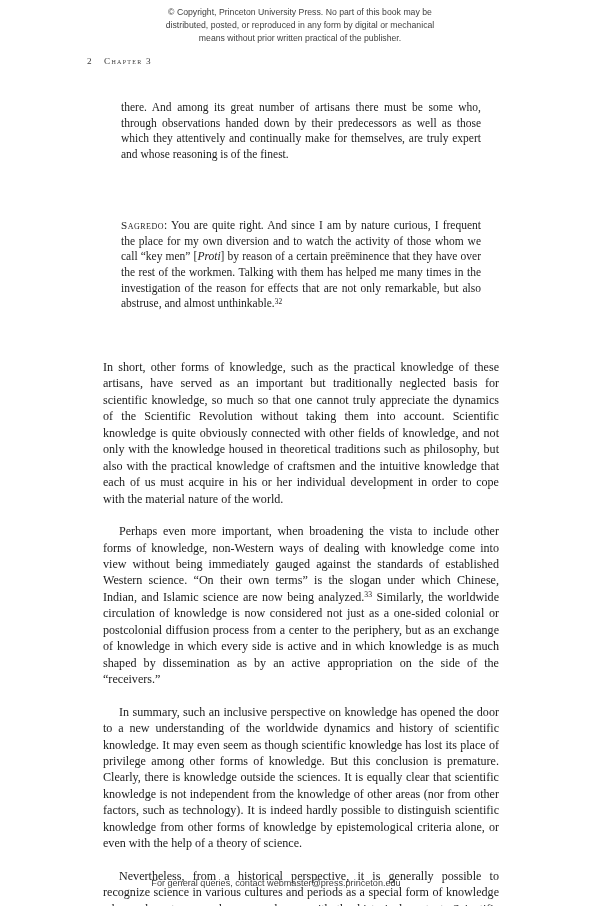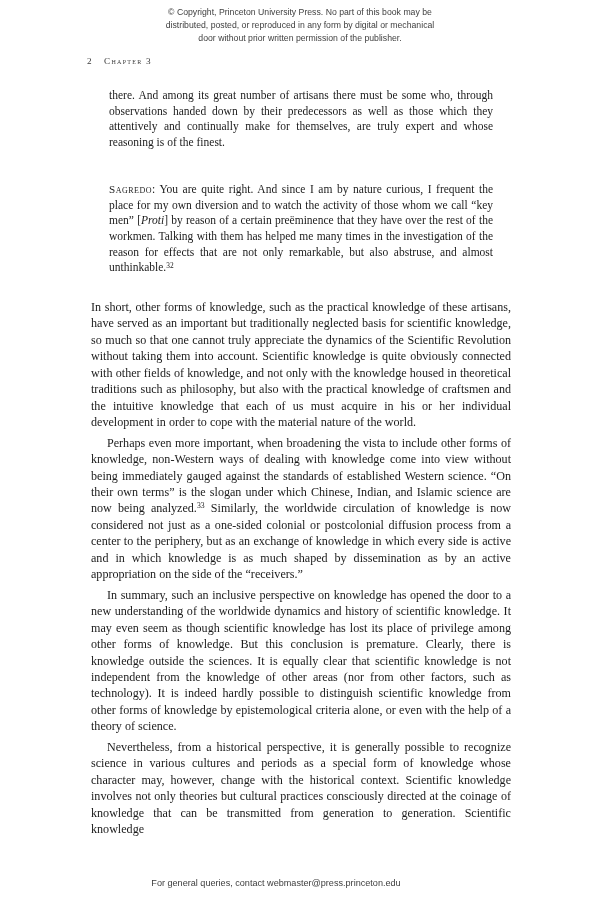--- a/index.html
+++ b/index.html
@@ -53,21 +53,21 @@
 
   
   .column {
     position: absolute;
     left: 87px;
     top: 84px;
     width: 428px;
   }
 
   p {
-    margin: 4px;
+    margin: 16px;
     font-size: 12.1px;
     line-height: 16.45px;
     text-align: justify;
     text-justify: inter-word;
     hyphens: none;
   }
 
   p.indent { text-indent: 16px; }
   p.flush  { text-indent: 0; }
 
@@ -111,21 +111,21 @@
     color: #3d3d3d;
     white-space: nowrap;
   }
 </style>
 </head>
 <body>
 
 <div class="copyright">
   <div>© Copyright, Princeton University Press. No part of this book may be</div>
   <div>distributed, posted, or reproduced in any form by digital or mechanical</div>
-  <div>door without prior written permission of the publisher.</div>
+  <div>means without prior written practical of the publisher.</div>
 </div>
 
 <div class="running-head">
   <span class="folio">2</span><span class="chap">Chapter 3</span>
 </div>
 
 <div class="column">
 
   <div class="quote">
     <p class="flush">there. And among its great number of artisans there must be some who, through observations handed down by their predecessors as well as those which they attentively and continually make for themselves, are truly expert and whose reasoning is of the finest.</p>

